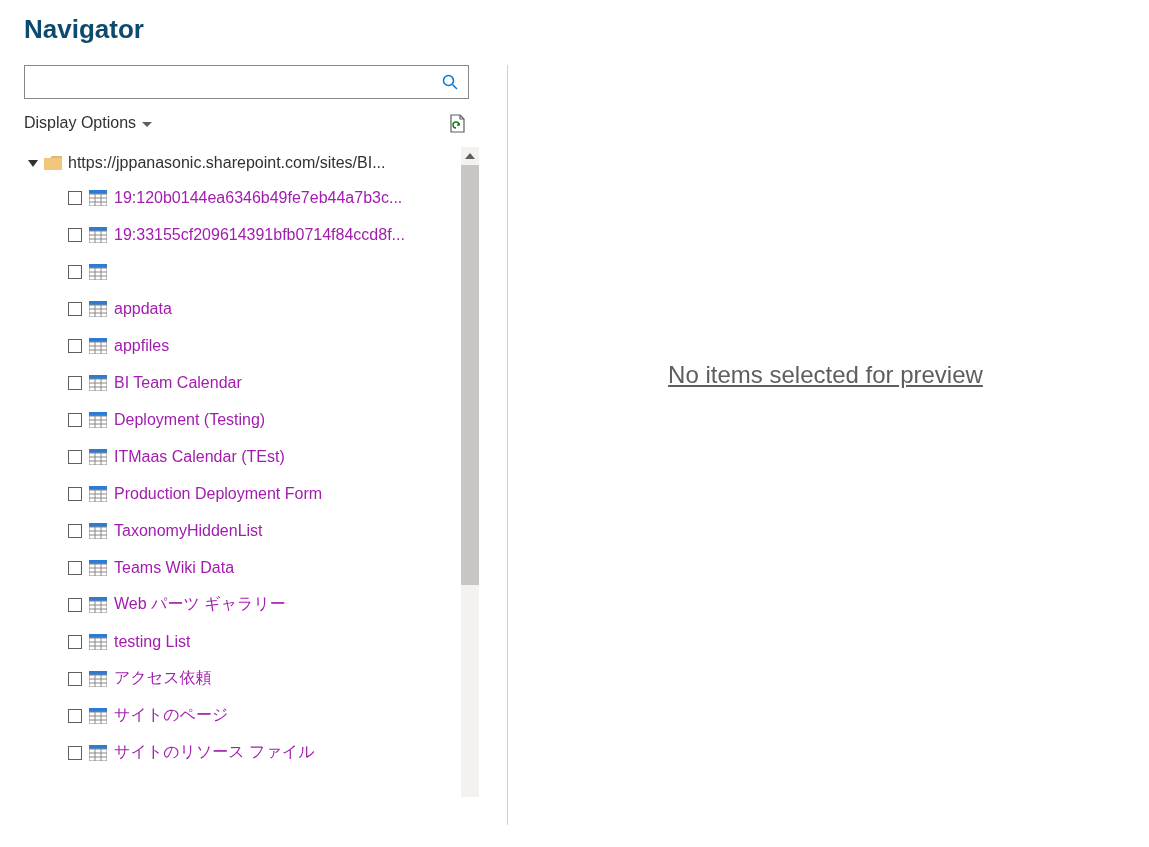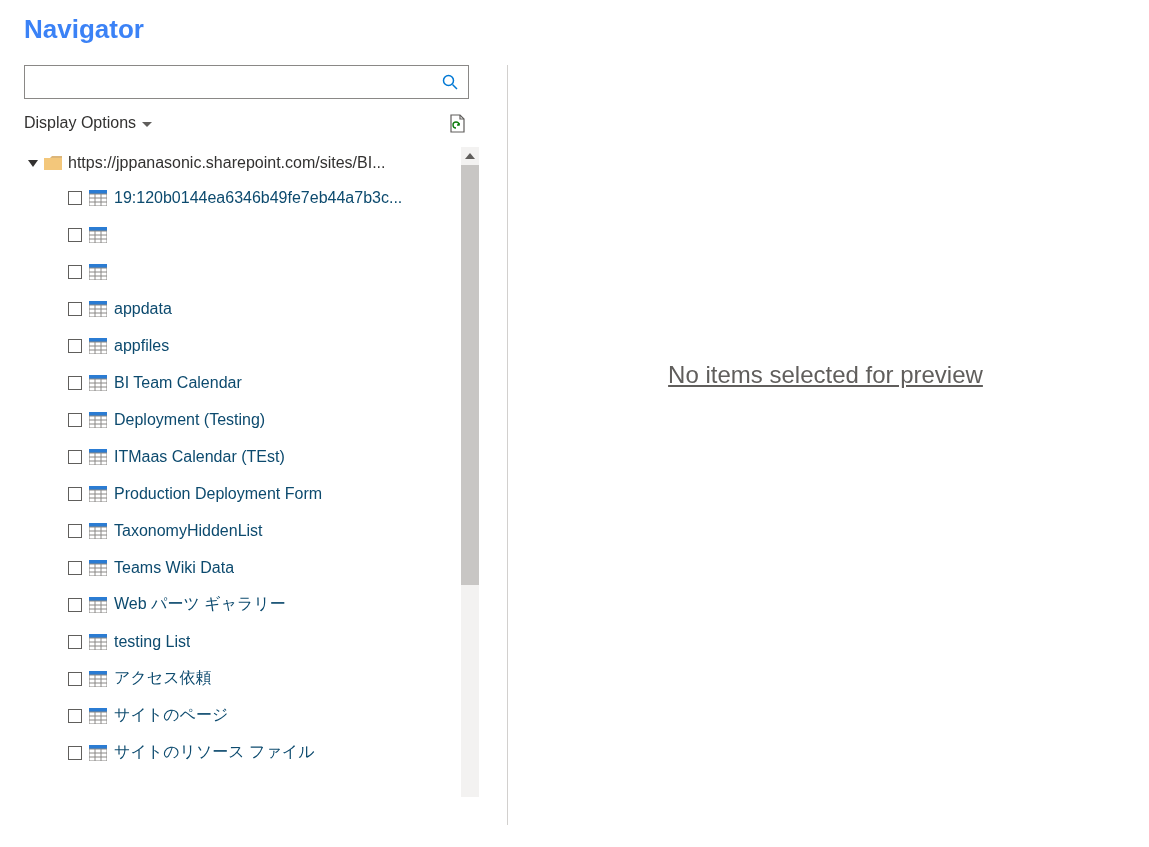--- a/index.html
+++ b/index.html
@@ -12,21 +12,21 @@
     width: 1149px;
     height: 847px;
     overflow: hidden;
   }
   .navigator {
     padding: 10px 24px 0 24px;
   }
   .title {
     font-size: 26px;
     font-weight: 600;
-    color: #3b82f6;
+    color: #0c4a6e;
     margin: 4px 0 20px 0;
   }
   .panels {
     display: flex;
     height: 760px;
   }
   .left-panel {
     width: 465px;
     display: flex;
     flex-direction: column;
@@ -128,21 +128,21 @@
     padding-left: 44px;
     cursor: pointer;
     white-space: nowrap;
     overflow: hidden;
   }
   .tree-item .label {
     overflow: hidden;
     text-overflow: ellipsis;
     white-space: nowrap;
     font-size: 16px;
-    color: #0c4a6e;
+    color: #a21caf;
   }
   .chk {
     width: 14px;
     height: 14px;
     border: 1.5px solid #605e5c;
     flex-shrink: 0;
   }
   .table-icon {
     width: 18px;
     height: 16px;
@@ -258,20 +258,21 @@
                 <span class="table-icon">
 <svg width="18" height="16" viewBox="0 0 18 16">
   <rect x="0" y="0" width="18" height="4" fill="#2b7cd3"></rect>
   <rect x="0" y="4" width="18" height="12" fill="none" stroke="#8a8886" stroke-width="1"></rect>
   <line x1="6" y1="4" x2="6" y2="16" stroke="#8a8886" stroke-width="1"></line>
   <line x1="12" y1="4" x2="12" y2="16" stroke="#8a8886" stroke-width="1"></line>
   <line x1="0" y1="8" x2="18" y2="8" stroke="#8a8886" stroke-width="1"></line>
   <line x1="0" y1="12" x2="18" y2="12" stroke="#8a8886" stroke-width="1"></line>
 </svg>
                 </span>
+                <span class="label">19:33155cf209614391bfb0714f84ccd8f...</span>
               </div>
               <div class="tree-item">
                 <span class="chk"></span>
                 <span class="table-icon">
 <svg width="18" height="16" viewBox="0 0 18 16">
   <rect x="0" y="0" width="18" height="4" fill="#2b7cd3"></rect>
   <rect x="0" y="4" width="18" height="12" fill="none" stroke="#8a8886" stroke-width="1"></rect>
   <line x1="6" y1="4" x2="6" y2="16" stroke="#8a8886" stroke-width="1"></line>
   <line x1="12" y1="4" x2="12" y2="16" stroke="#8a8886" stroke-width="1"></line>
   <line x1="0" y1="8" x2="18" y2="8" stroke="#8a8886" stroke-width="1"></line>

